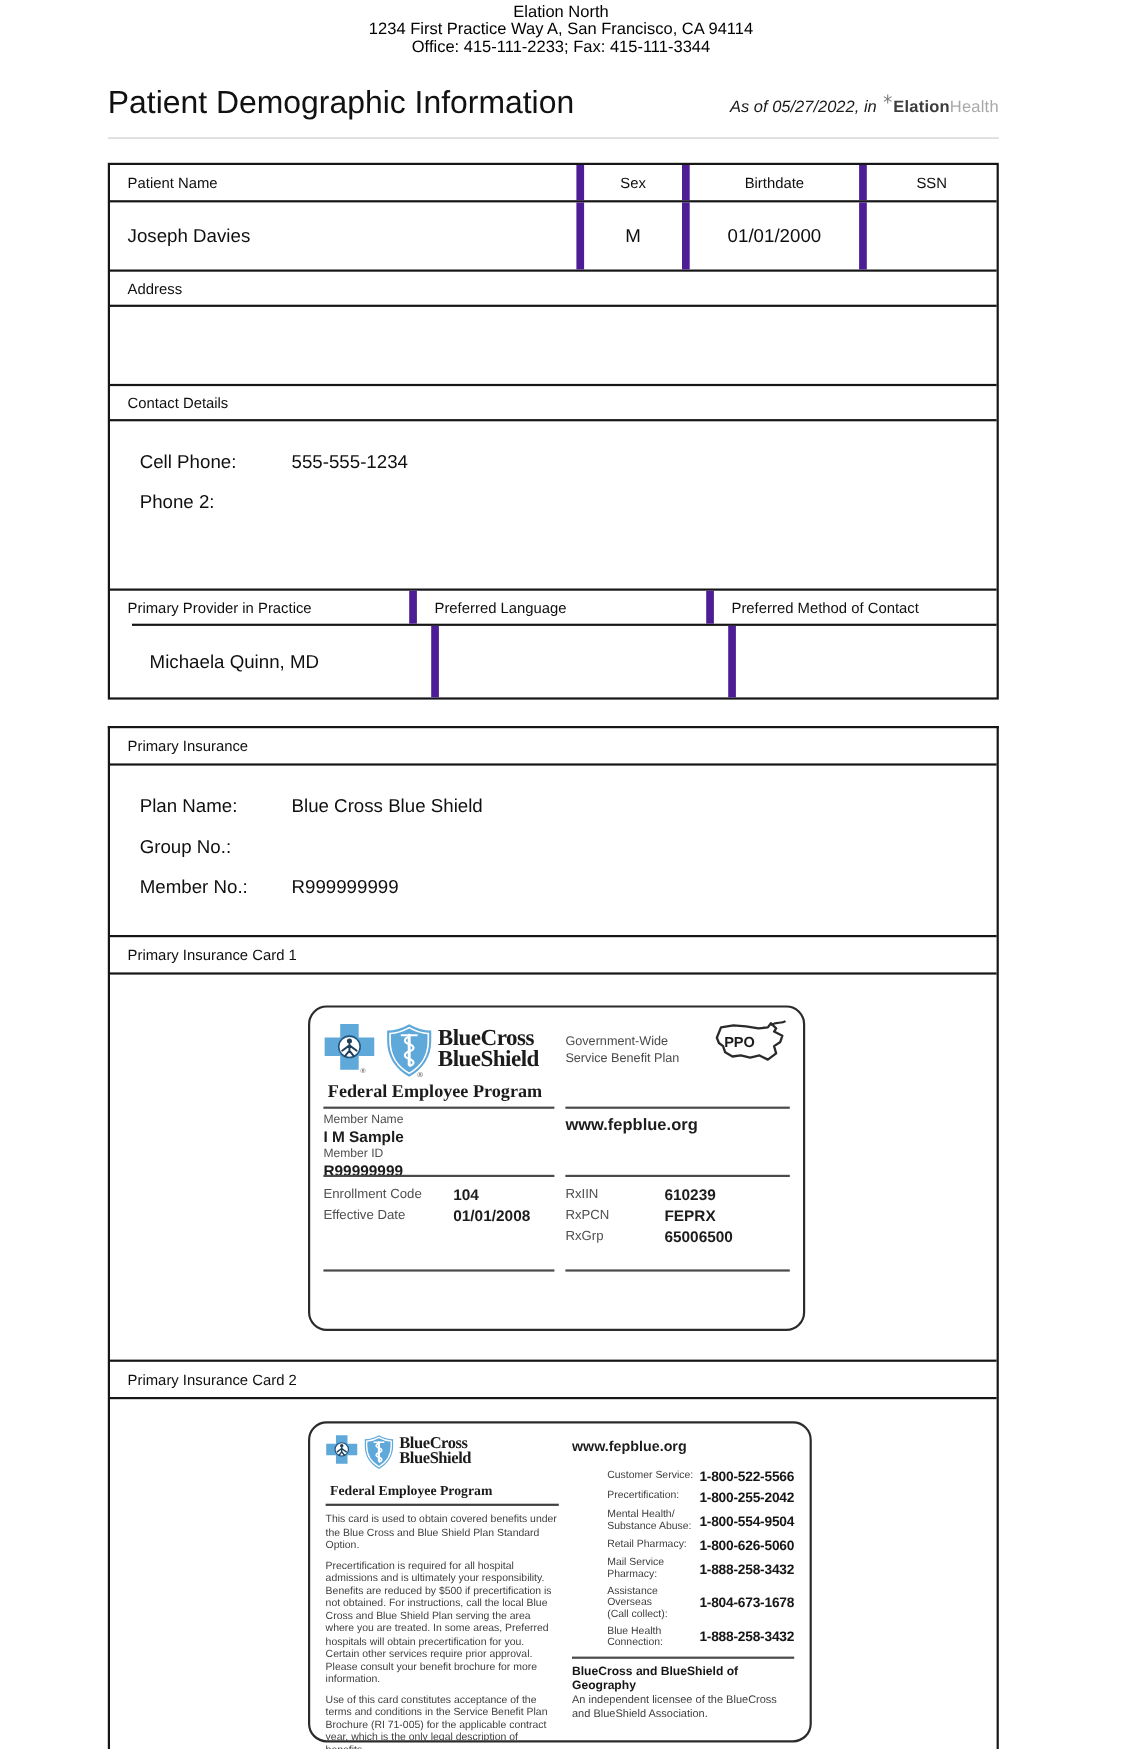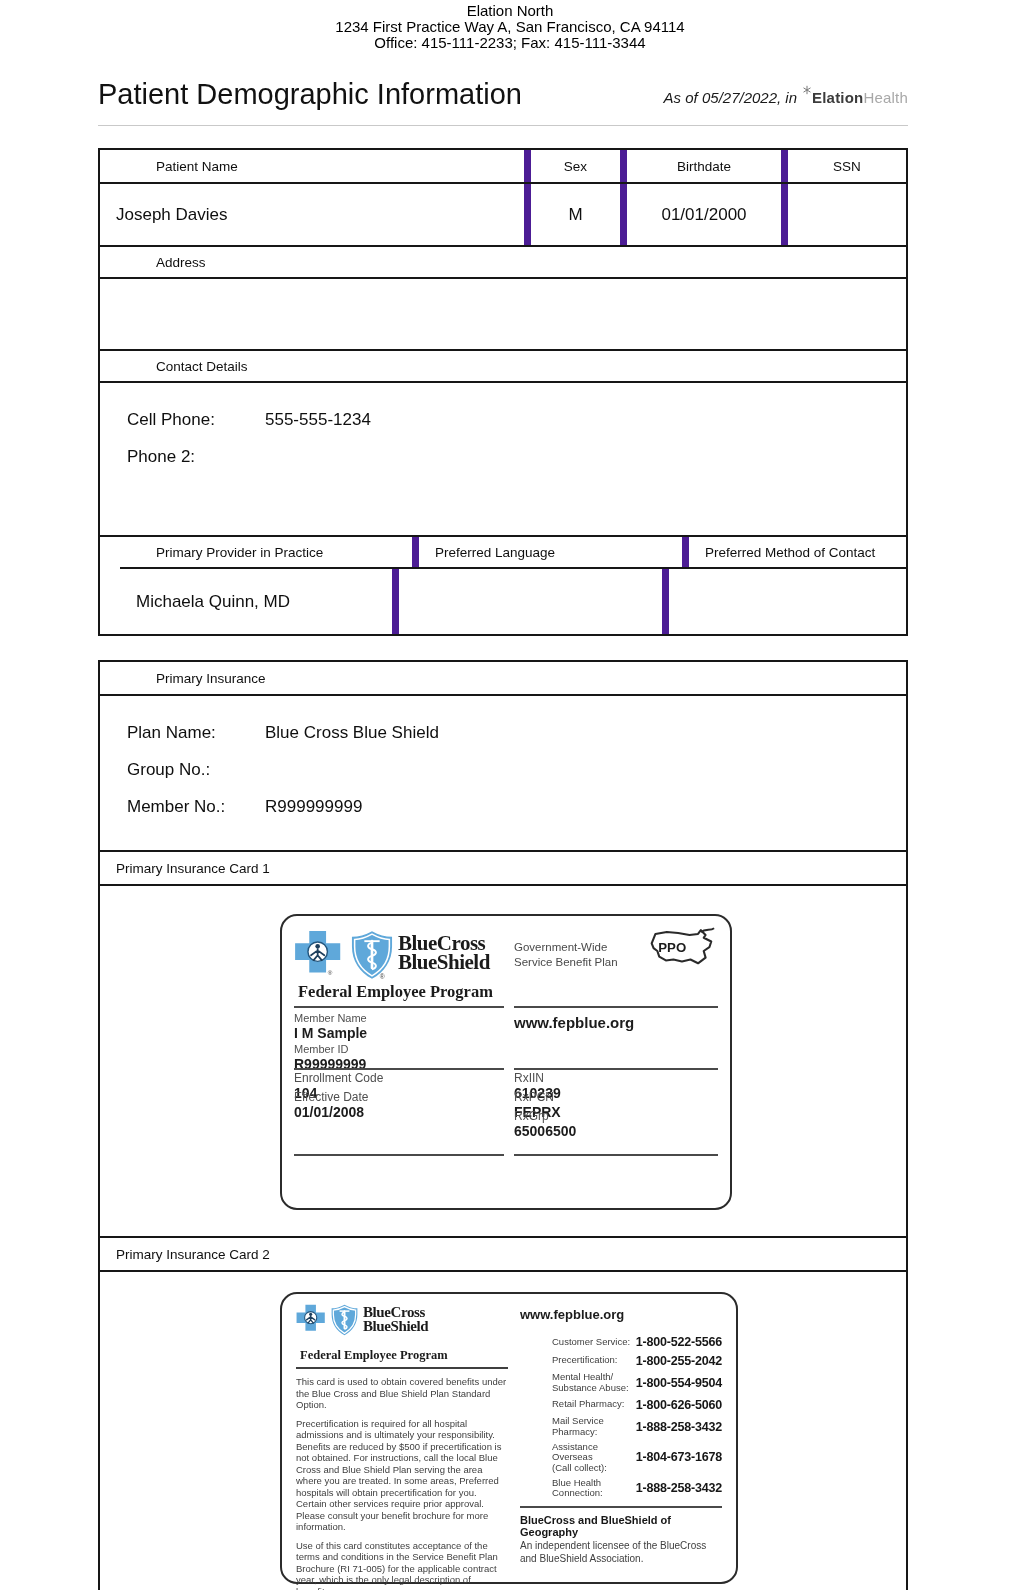--- a/index.html
+++ b/index.html
@@ -26,21 +26,21 @@
   .demo-table { margin-top:22px; }
   .ins-table  { margin-top:24px; border-bottom:none; }
   .t-row { display:flex; }
   .t-row + .t-row { border-top:2px solid #161616; }
   .t-cell { display:flex; align-items:center; }
   .t-cell + .t-cell { border-left:7px solid #4c1d95; }
   .hdr { font-size:13.5px; color:#0f0f0f; }
   .hdr-pad { padding-left:16px; }
   .val { font-size:17px; color:#0f0f0f; }
   .center { justify-content:center; }
-  .h32 { height:32px;padding-left:40px; } .h63 { height:63px; } .h72 { height:72px; } .h67 { height:67px;margin-left:20px; } .h34 { height:34px; }
+  .h32 { height:32px; } .h63 { height:63px; } .h72 { height:72px; } .h67 { height:67px;margin-left:20px; } .h34 { height:34px; }
   .w96 { width:96px; flex:none; } .w161 { width:161px; flex:none; } .w143 { width:125px; flex:none; }
   .w272 { width:272px; flex:none; } .w270 { width:270px; flex:none; }
   .flex1 { flex:1 1 auto; min-width:0; }
 
   .kv-block { display:block; padding:26px 0 4px 27px; }
   .kv-row { display:flex; font-size:17px; line-height:22px; margin-bottom:15px; }
   .kv-label { width:138px; flex:none; }
   .contact-block { height:154px; }
   .ins-info-block { height:156px; }
   .card-area-1 { height:352px; display:block; }
@@ -57,21 +57,21 @@
   .cf-logo-row { position:absolute; left:0; top:4px; display:flex; align-items:flex-start; }
   .cf-brand { margin-left:6px; font-family:"Liberation Serif","DejaVu Serif",serif; font-weight:bold; font-size:21px; line-height:19px; letter-spacing:-.5px; color:#1b1b1b; }
   .cf-program { position:absolute; left:4px; top:56px; font-family:"Liberation Serif","DejaVu Serif",serif; font-weight:bold; font-size:16.5px; color:#1b1b1b; white-space:nowrap; }
   .cf-plan-desc { position:absolute; left:0; top:14px; font-size:11.5px; line-height:15px; color:#4a4a4a; }
   .cf-ppo { position:absolute; right:2px; top:0; }
   .small-label { font-size:11px; line-height:13px; color:#4f4f4f; }
   .bold-val { font-size:14px; line-height:16px; font-weight:bold; color:#1c1c1c; }
   .cf-member { padding-top:4px; }
   .cf-site { padding-top:6px; font-size:15px; font-weight:bold; }
   .cf-pairs { padding-top:6px; display:grid; grid-auto-rows:19px; align-items:center; }
-  .pair { display:flex;flex-direction:column; }
+  .pair { display:flex; }
   .pair-label { font-size:12px; color:#4f4f4f; flex:none; }
   .pl-118 { width:118px; } .pl-90 { width:90px; }
 
   .card-back { width:458px; height:292px; margin:20px 0 0 180px; padding:10px 14px 12px 14px; display:grid; grid-template-columns:212px 1fr; column-gap:12px; color:#3e3e3e; }
   .cb-col { display:flex; flex-direction:column; }
   .cb-logo-row { display:flex; align-items:flex-start; height:40px; }
   .cb-brand { margin-left:5px; margin-top:2px; font-family:"Liberation Serif","DejaVu Serif",serif; font-weight:bold; font-size:15px; line-height:13.5px; letter-spacing:-.4px; color:#1b1b1b; }
   .cb-program { margin-top:4px; padding-left:4px; font-family:"Liberation Serif","DejaVu Serif",serif; font-weight:bold; font-size:12.5px; color:#1b1b1b; border-bottom:2px solid #3f3f3f; padding-bottom:4px; }
   .cb-paras { margin-top:7px; font-size:9.5px; line-height:11.5px; }
   .cb-paras p { margin-bottom:7px; }

